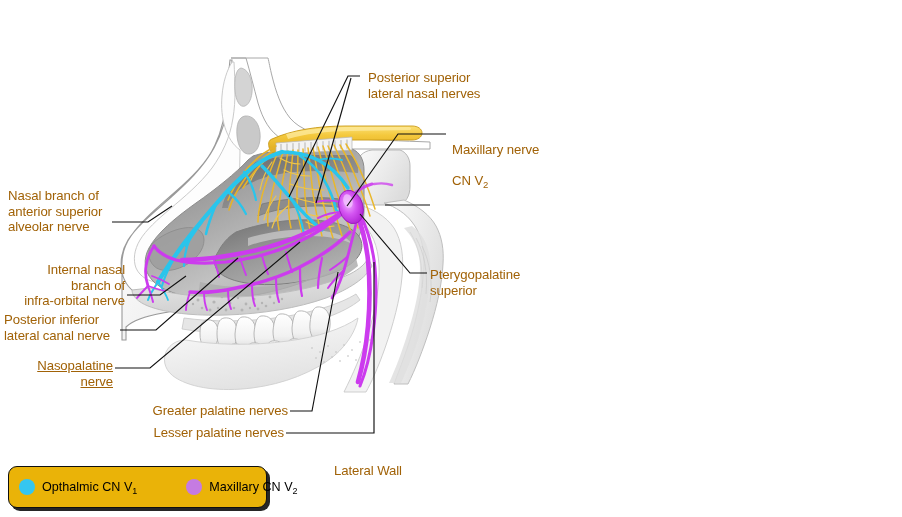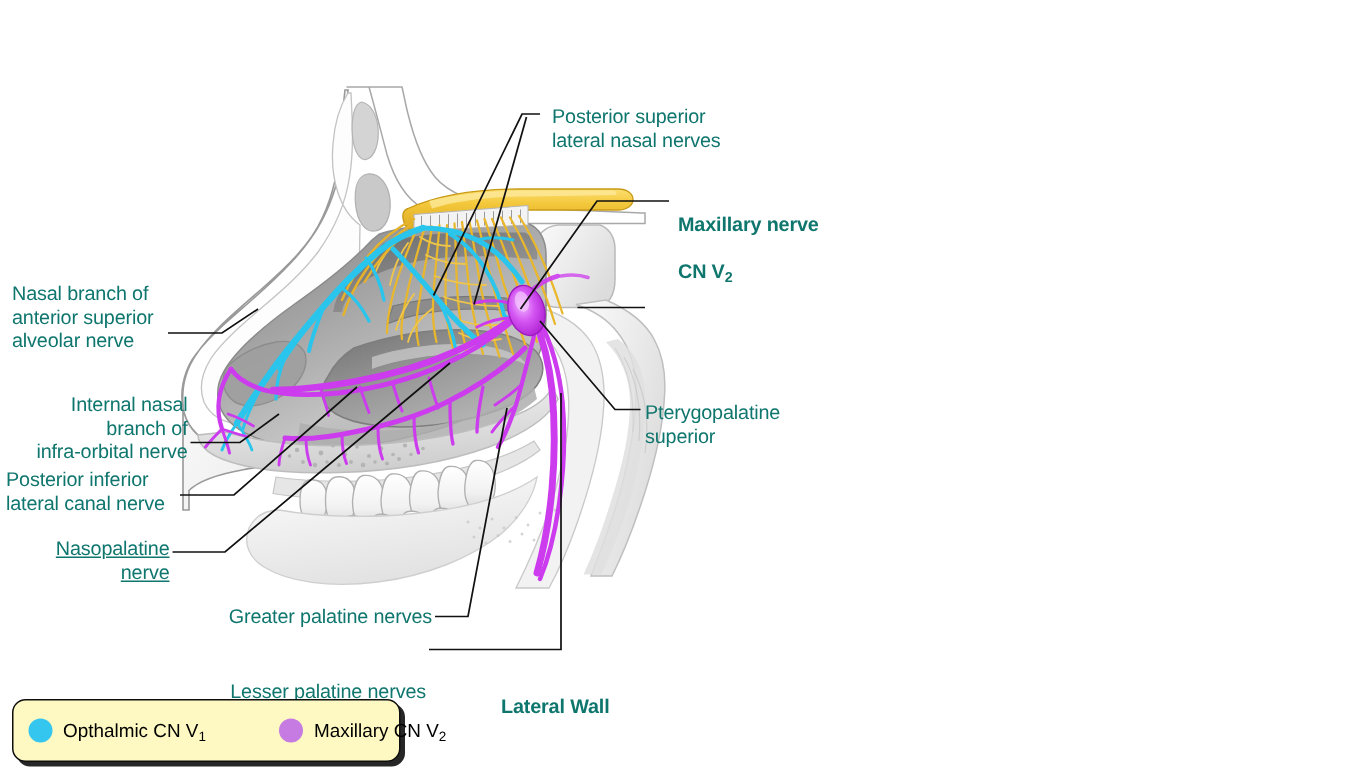--- a/index.html
+++ b/index.html
@@ -30,36 +30,36 @@
     left: 0; top: 0;
     width: 902px;
     height: 517px;
   }
 
   
   .label {
     position: absolute;
     font-size: 13.2px;
     line-height: 15.6px;
-    color: #0f766e;
+    color: #a16207;
     white-space: pre-line;
     letter-spacing: -0.1px;
   }
-  .label.bold { font-weight: bold; }
+  .label.bold { font-weight: normal; }
   .label.ta-right { text-align: right; }
   .label.ta-left  { text-align: left; }
 
   
   #legend {
     position: absolute;
     left: 8px;
     top: 466px;
     width: 259px;
     height: 42px;
-    background: #fef9c3;
+    background: #eab308;
     border: 1.6px solid #0f0f0f;
     border-radius: 9px;
     box-shadow: 3px 3px 0 rgba(0,0,0,0.85);
     display: flex;
     align-items: center;
     padding: 0 10px;
   }
   .legend-entry {
     display: flex;
     align-items: center;
@@ -560,21 +560,21 @@
 infra-orbital nerve</div>
 
   <div class="label ta-left" style="left:4px; top:312px; width:114px;">Posterior inferior
 lateral canal nerve</div>
 
   <div class="label ta-right" style="left:8px; top:358px; width:105px;text-decoration:underline;">Nasopalatine
 nerve</div>
 
   <div class="label ta-right" style="left:120px; top:403px; width:168px;">Greater palatine nerves</div>
 
-  <div class="label ta-right" style="left:120px; top:425px; width:164px;margin-top:28px;">Lesser palatine nerves</div>
+  <div class="label ta-right" style="left:120px; top:425px; width:164px;">Lesser palatine nerves</div>
 
   <div class="label bold ta-left" style="left:334px; top:463px;">Lateral Wall</div>
 
   <div id="legend">
     <div class="legend-entry">
       <span class="legend-dot" style="background:#35C6F0;"></span>
       <span class="legend-text"><span>Opthalmic CN V</span><sub>1</sub></span>
     </div>
     <div class="legend-entry">
       <span class="legend-dot" style="background:#C57BE2;"></span>

